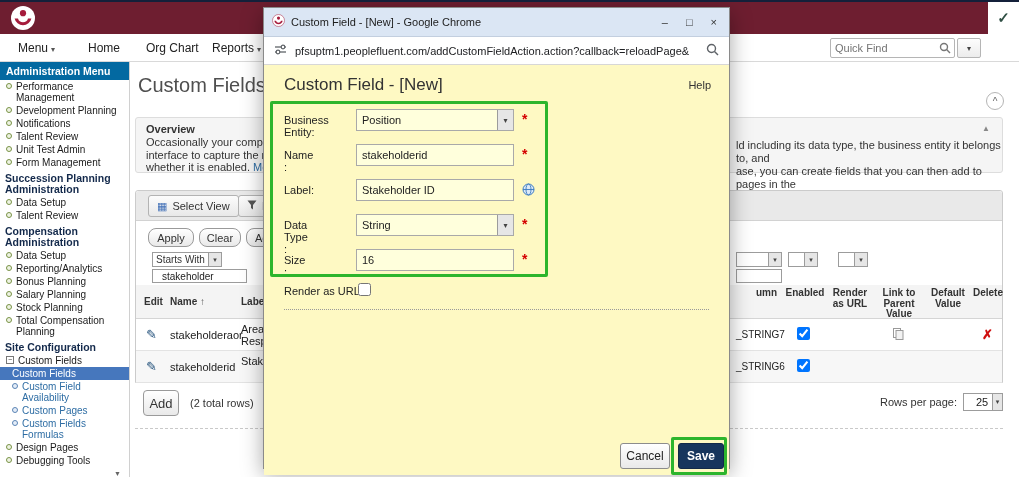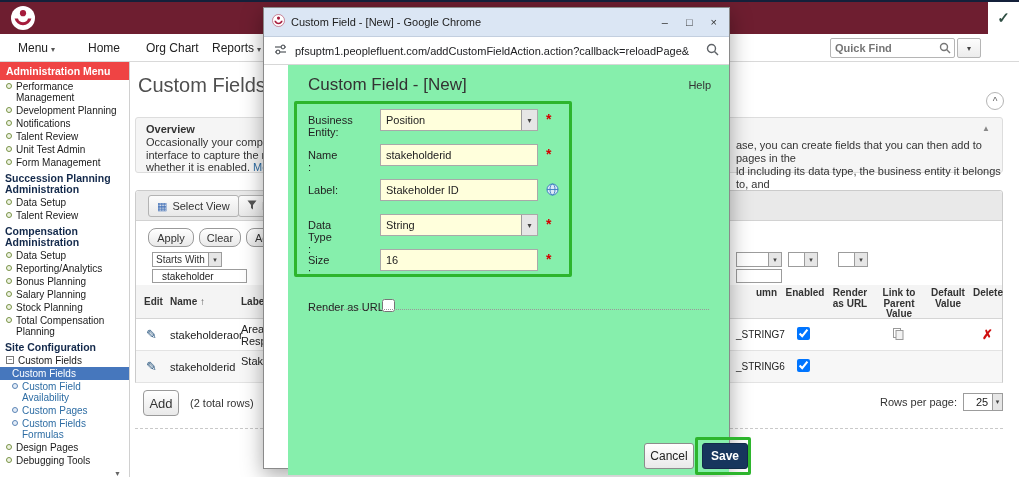--- a/index.html
+++ b/index.html
@@ -9,27 +9,27 @@
   
   .topbar { position: absolute; left: 0; top: 0; width: 1019px; height: 32px; background: #6e1e30; }
   .logo { position: absolute; left: 10px; top: 3px; width: 26px; height: 26px; }
   .top-check-box { position: absolute; right: 0; top: 0; width: 31px; height: 32px; background: #fff; display: flex; align-items: center; justify-content: center; color: #2f4f44; font-size: 15px; font-weight: bold; }
 
   
   .navbar { position: absolute; left: 0; top: 32px; width: 1019px; height: 28px; background: #fff; border-bottom: 1px solid #d9d9d9; font-size: 12px; color: #222; }
   .nav-item { position: absolute; top: 7px; cursor: default; }
   .nav-caret { font-size: 8px; color: #555; margin-left: 3px; }
   .quickfind-wrap { position: absolute; right: 64px; top: 4px; width: 125px; height: 20px; border: 1px solid #b5b5b5; border-radius: 2px; background: #fff; display: flex; align-items: center; }
-  .quickfind-wrap input { border: 0; outline: none; flex: 1; height: 16px; font-size: 11px; padding: 0 4px; font-family: "Liberation Sans", sans-serif; color: #333; min-width: 0; font-weight: bold; }
+  .quickfind-wrap input { border: 0; outline: none; flex: 1; height: 16px; font-size: 11px; padding: 0 4px; font-family: "Liberation Sans", sans-serif; color: #333; min-width: 0; }
   .qf-mag { width: 18px; display: flex; justify-content: center; }
   .qf-dd { position: absolute; right: 38px; top: 4px; width: 24px; height: 20px; border: 1px solid #b5b5b5; border-radius: 2px; background: linear-gradient(#fdfdfd,#ececec); display: flex; align-items: center; justify-content: center; font-size: 8px; color: #444; }
 
   
   .sidebar { position: absolute; left: 0; top: 60px; width: 130px; height: 417px; background: #fff; border-right: 1px solid #d0d0d0; font-size: 10px; overflow: hidden; }
-  .sb-title { background: #ef4444; color: #fff; font-weight: bold; font-size: 10.5px; padding: 3px 6px; }
+  .sb-title { background: #0369a1; color: #fff; font-weight: bold; font-size: 10.5px; padding: 3px 6px; }
   .sb-item, .sb-link, .sb-selected, .sb-branch { display: flex; align-items: flex-start; gap: 4px; padding: 1px 2px 1px 6px; line-height: 11px; color: #1a1a1a; }
   .sb-link { padding-left: 12px; color: #2e6da4; }
   .sb-selected { padding-left: 12px; background: #4677bd; color: #fff; }
   .sb-branch { padding-left: 6px; }
   .sb-header { font-weight: bold; color: #13294b; font-size: 10.5px; line-height: 11px; padding: 4px 4px 1px 5px; }
   .sb-ico { flex: none; width: 6px; height: 6px; border: 1px solid #7a9347; border-radius: 50%; margin-top: 2px; background: #eef3e2; }
   .sb-ico-link { border-color: #5b84b5; background: #e4edf8; }
   .sb-minus { flex: none; width: 8px; height: 8px; border: 1px solid #777; font-size: 7px; line-height: 6px; text-align: center; color: #333; background: #fff; margin-top: 1px; }
   .sb-scroll { position: absolute; bottom: 2px; right: 8px; font-size: 7px; color: #666; }
 
@@ -84,33 +84,33 @@
   .footer-dash { position: absolute; left: 5px; right: 16px; top: 366px; border-top: 1px dashed #c9c9c9; }
 
   
   .dialog { position: absolute; left: 263px; top: 5px; width: 467px; height: 462px; background: #fff; border: 1px solid #8a8a8a; box-shadow: 0 6px 20px rgba(0,0,0,.35); z-index: 10; }
   .dlg-titlebar { position: relative; height: 28px; background: #dbe6f4; border-bottom: 1px solid #c3cfdf; display: flex; align-items: center; padding: 14px 8px; gap: 6px; }
   .dlg-title { font-size: 11px; color: #1d1d1d; flex: 1; white-space: nowrap; overflow: hidden; }
   .win-ctrls { display: flex; gap: 18px; font-size: 11px; color: #333; padding-right: 4px; }
   .win-ctrls span { cursor: default; }
   .dlg-urlbar { position: relative; height: 28px; background: #fff; border-bottom: 1px solid #d7d7d7; display: flex; align-items: center; padding: 0 10px; gap: 8px; }
   .dlg-url { font-size: 11px; color: #202124; flex: 1; white-space: nowrap; overflow: hidden; }
-  .dlg-body { position: relative; height: 410px; background: #86efac; margin-left: 24px; }
+  .dlg-body { position: relative; height: 410px; background: #fef9c3; }
   .dlg-heading { position: absolute; left: 20px; top: 10px; font-size: 17px; color: #333; }
   .dlg-help { position: absolute; right: 18px; top: 14px; font-size: 11px; color: #333; }
   .frow { position: absolute; left: 20px; height: 24px; font-size: 11px; color: #222; }
   .flabel { position: absolute; left: 0; top: 5px; }
   .fctl { position: absolute; left: 72px; top: 0; }
   .yinput { width: 158px; height: 22px; background: #ffffdc; border: 1px solid #a9a9a9; font-size: 11px; padding: 0 5px; font-family: "Liberation Sans", sans-serif; color: #222; }
   .fsel { width: 158px; height: 22px; background: #ffffdc; border: 1px solid #a9a9a9; display: flex; align-items: center; font-size: 11px; color: #222; }
   .fsel .val { flex: 1; padding: 0 5px; }
   .fsel .ddseg { width: 16px; font-size: 8px; }
   .req { position: absolute; left: 238px; top: 2px; color: #d40000; font-size: 14px; font-weight: bold; }
   .globe { position: absolute; left: 238px; top: 4px; }
-  .rurow { position: absolute; left: 20px; top: 236px; font-size: 11px; color: #222; }
+  .rurow { position: absolute; left: 20px; top: 220px; font-size: 11px; color: #222; }
   .rurow input { position: absolute; left: 74px; top: -2px; }
   .dlg-dotted { position: absolute; left: 20px; right: 20px; top: 244px; border-top: 1px dotted #999; }
   .cancel-btn { position: absolute; left: 356px; top: 378px; width: 50px; height: 26px; border: 1px solid #8c8c8c; border-radius: 3px; background: linear-gradient(#ffffff,#e9e9e9); font-size: 12px; color: #222; display: flex; align-items: center; justify-content: center; }
   .save-btn { position: absolute; left: 414px; top: 378px; width: 46px; height: 26px; border: 1px solid #122a49; border-radius: 3px; background: #17365d; color: #fff; font-size: 12px; font-weight: bold; display: flex; align-items: center; justify-content: center; }
   .anno { position: absolute; border: 3px solid #2db52d; border-radius: 2px; pointer-events: none; z-index: 20; }
   .anno-fields { left: 6px; top: 36px; width: 278px; height: 176px; }
   .anno-save { left: 407px; top: 372px; width: 56px; height: 38px; }
 </style>
 </head>
 <body>
@@ -249,22 +249,22 @@
       </div>
 
     <div class="overview">
       <div class="ov-title">Overview</div>
       <div class="ov-left">
         <div>Occasionally your company may</div>
         <div>interface to capture the neces</div>
         <div><span>whether it is enabled.</span> <span class="ov-more">More...</span></div>
       </div>
       <div class="ov-right">
+        <div>ld including its data type, the business entity it belongs to, and</div>
         <div>ase, you can create fields that you can then add to pages in the</div>
-        <div>ld including its data type, the business entity it belongs to, and</div>
       </div>
       <span class="ov-tri">▲</span>
     </div>
 
     <div class="panel">
       <div class="strip">
         <div class="tbtn" style="left:12px">
           <span class="grid-ico">▦</span>
           <span>Select View</span>
         </div>

